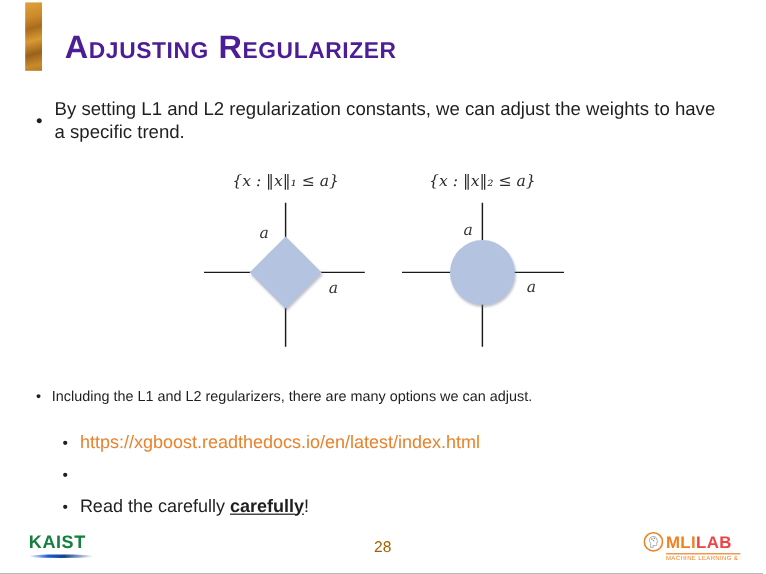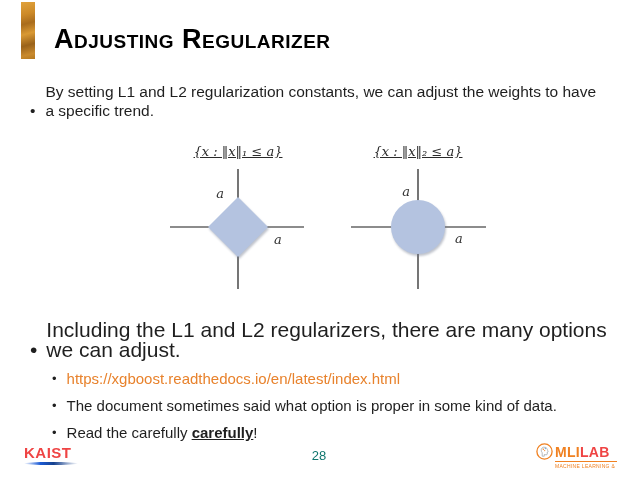--- a/index.html
+++ b/index.html
@@ -18,64 +18,64 @@
     position: absolute; left: 21px; top: 2px; width: 14px; height: 57px;
     background: linear-gradient(165deg,
       #e0a23c 0%, #cd8a28 22%, #a96c1d 38%,
       #d99934 55%, #9a621a 74%, #c98a2e 90%, #b5791f 100%);
   }
   .slide-title {
     position: absolute; left: 54px; top: 24px;
     font-size: 27px; font-weight: 600;
     font-variant-caps: small-caps;
     letter-spacing: 0.5px;
-    color: #000000;
+    color: #4c1d95;
   }
   
-  .bullet-row { display: flex; align-items: flex-end; }
+  .bullet-row { display: flex; align-items: center; }
   .bullet-row .dot { flex: 0 0 auto; }
   .dot::before { content: "\2022"; }
   .top-bullet {
     position: absolute; left: 30px; top: 82px; width: 578px;
     font-size: 15.5px; line-height: 19px;
   }
   .top-bullet .dot { margin-right: 10px; }
   .bottom-bullets { position: absolute; left: 30px; top: 320px; width: 592px; }
-  .main-bullet { font-size: 21px; line-height: 20px; }
+  .main-bullet { font-size: 12px; line-height: 20px; }
   .main-bullet .dot { margin-right: 9px; }
-  .sub-bullets { margin-left: 22px; margin-top: 8px; }
+  .sub-bullets { margin-left: 22px; margin-top: 18px; }
   .sub-bullet { font-size: 15px; line-height: 19px; margin-top: 7px; }
   .sub-bullet .dot { font-size: 13px; margin-right: 10px; margin-top: 1px; }
   .link-text { color: #e8822c; text-decoration: none; cursor: pointer; }
   .bold-word { font-weight: bold; text-decoration: underline; }
   
   .figure { position: absolute; top: 144px; width: 140px; }
   .figure.l1 { left: 168px; }
-  .figure.l2 { left: 348px; }
+  .figure.l2 { left: 332px; }
   .formula {
     text-align: center; font-family: "DejaVu Serif", "DejaVu Sans", serif;
-    font-style: italic; font-size: 13px; color: #2a2a2a; height: 20px; text-decoration: underline;
+    font-style: italic; font-size: 13px; color: #2a2a2a; height: 20px;
   }
   .figure svg { display: block; }
   .norm-shape { fill: #b4c3e0; filter: drop-shadow(1px 2px 1px rgba(110,120,140,0.45)); }
   .axis { stroke: #1a1a1a; stroke-width: 1.2; }
   .fig-label { font-family: "DejaVu Serif", serif; font-style: italic; font-size: 13px; fill: #333; }
   
   .kaist-logo { position: absolute; left: 24px; top: 444px; width: 60px; }
   .kaist-text {
     font-size: 15px; font-weight: 800; letter-spacing: 0.5px;
-    color: #ef4444;
+    color: #15803d;
   }
   .kaist-swoosh {
     width: 54px; height: 3px; margin-top: 1px; border-radius: 50%;
     background: linear-gradient(90deg, rgba(22,65,142,0) 0%, #1b5bd6 30%, #16418e 55%, rgba(27,91,214,0) 100%);
   }
   .page-number {
     position: absolute; left: 0; right: 0; top: 448px;
-    text-align: center; font-size: 13px; color: #0f766e;
+    text-align: center; font-size: 13px; color: #a16207;
   }
   .mli-logo { position: absolute; left: 536px; top: 443px; width: 86px; }
   .mli-row { display: flex; align-items: center; }
   .mli-head-icon { margin-right: 2px; }
   .mli-text { font-size: 14px; font-weight: 800; letter-spacing: 0.3px; }
   .mli-prefix { color: #f08121; }
   .mli-suffix { color: #ef4444; }
   .mli-tagline {
     margin-left: 19px; margin-top: 1px;
     font-size: 5px; letter-spacing: 0.3px; text-transform: uppercase;
@@ -123,21 +123,20 @@
       <span class="dot"></span>
       <span>Including the L1 and L2 regularizers, there are many options we can adjust.</span>
     </div>
     <div class="sub-bullets">
       <div class="sub-bullet bullet-row">
         <span class="dot"></span>
         <a class="link-text">https://xgboost.readthedocs.io/en/latest/index.html</a>
       </div>
       <div class="sub-bullet bullet-row">
         <span class="dot"></span>
-        <span>The document sometimes said what option is proper in some kind of data.</span>
       </div>
       <div class="sub-bullet bullet-row">
         <span class="dot"></span>
         <span><span>Read the carefully </span><span class="bold-word">carefully</span><span>!</span></span>
       </div>
     </div>
   </div>
 
   <div class="kaist-logo">
     <div class="kaist-text">KAIST</div>

